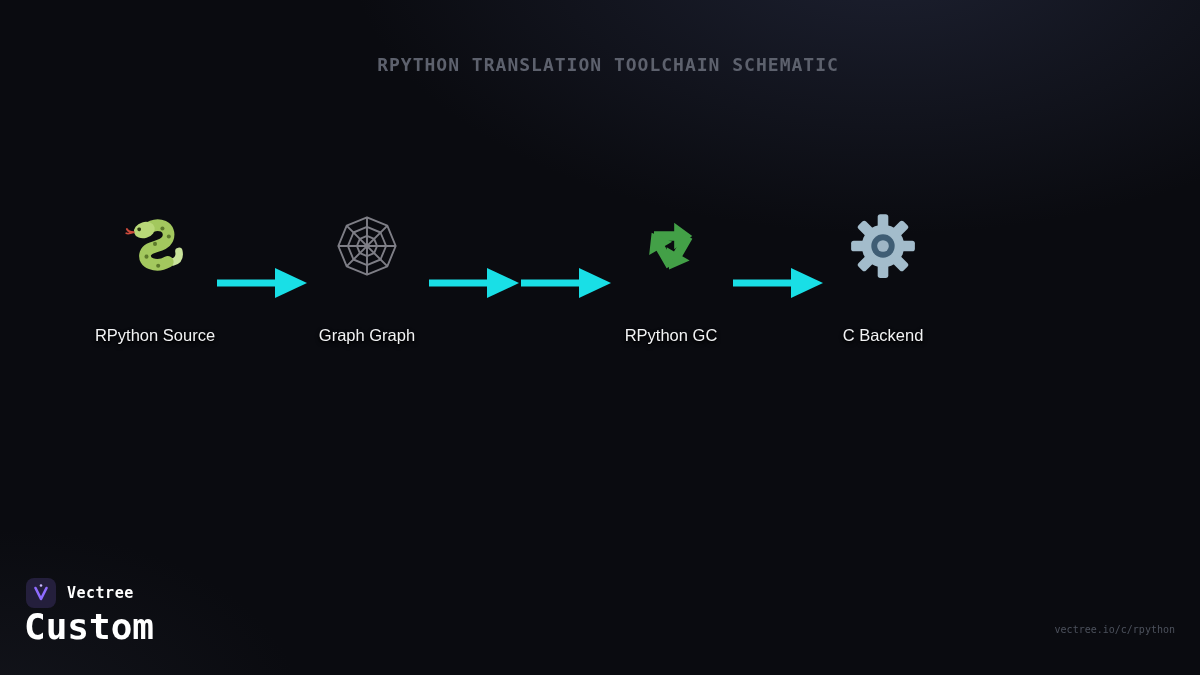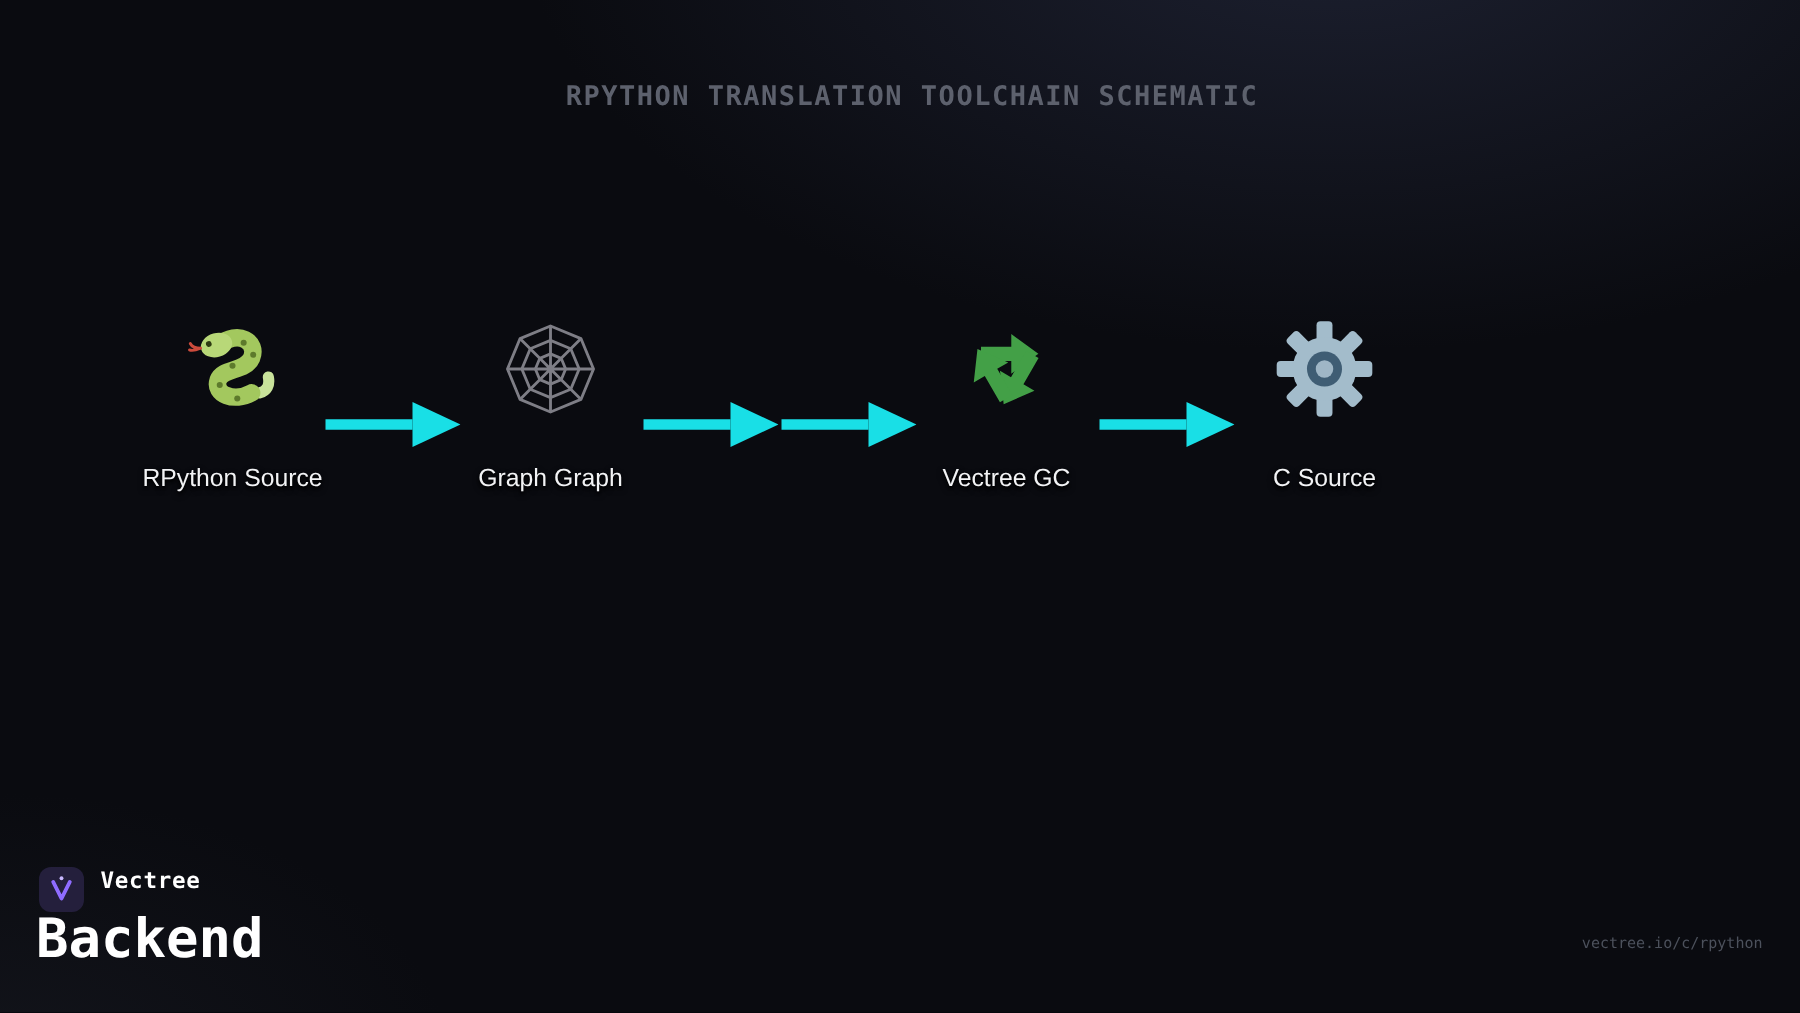--- a/index.html
+++ b/index.html
@@ -16,27 +16,27 @@
     font-family:"DejaVu Sans Mono", monospace;font-size:18px;letter-spacing:1px;
     color:#5d616d;font-weight:bold;
   }
   .pipeline{
     position:absolute;top:212px;left:95px;display:flex;align-items:flex-start;
   }
   .stage{display:flex;flex-direction:column;align-items:center;width:120px;flex:none;}
   .stage .icon{width:68px;height:68px;}
   .stage .icon svg{width:100%;height:100%;display:block;}
   .stage .label{
-    margin-top:30px;color:#f2f3f5;font-size:16.5px;white-space:nowrap;
+    margin-top:46px;color:#f2f3f5;font-size:16.5px;white-space:nowrap;
     text-shadow:0 2px 4px rgba(0,0,0,.9), 0 1px 2px rgba(0,0,0,.9);
   }
   .arrow{width:92px;height:30px;margin-top:56px;flex:none;}
   .arrow svg{display:block;width:100%;height:100%;}
 
-  .brand-row{position:absolute;left:26px;top:578px;display:flex;align-items:flex-start;gap:11px;}
+  .brand-row{position:absolute;left:26px;top:578px;display:flex;align-items:center;gap:11px;}
   .badge{width:30px;height:30px;border-radius:8px;background:#241f3c;
     display:flex;align-items:center;justify-content:center;flex:none;}
   .brand-name{color:#ffffff;font-family:"DejaVu Sans Mono", monospace;
     font-weight:bold;font-size:15px;letter-spacing:.5px;}
   .page-title{position:absolute;left:24px;top:606px;color:#ffffff;
     font-family:"DejaVu Sans Mono", monospace;font-weight:bold;font-size:36px;}
   .url{position:absolute;right:25px;top:624px;color:#4c515c;
     font-family:"DejaVu Sans Mono", monospace;font-size:10px;}
 </style>
 </head>
@@ -105,21 +105,21 @@
     <div class="stage">
       <div class="icon">
         <svg viewBox="0 0 64 64">
           <g fill="#43a047">
             <path id="r-arrow" d="M16 18 H35 V10 L52 22.5 L35 35 V27 H16 Z"></path>
             <use href="#r-arrow" transform="rotate(120 32 32)"></use>
             <use href="#r-arrow" transform="rotate(240 32 32)"></use>
           </g>
         </svg>
       </div>
-      <div class="label">Vectree GC</div>
+      <div class="label">RPython GC</div>
     </div>
 
     <div class="arrow">
       <svg viewBox="0 0 92 30">
         <rect x="2" y="11.5" width="58" height="7" fill="#19dfe6"></rect>
         <polygon points="60,0 92,15 60,30" fill="#19dfe6"></polygon>
       </svg>
     </div>
 
     <div class="stage">
@@ -133,32 +133,32 @@
             <rect x="27" y="2" width="10" height="14" rx="2.5" transform="rotate(180 32 32)"></rect>
             <rect x="27" y="2" width="10" height="14" rx="2.5" transform="rotate(225 32 32)"></rect>
             <rect x="27" y="2" width="10" height="14" rx="2.5" transform="rotate(270 32 32)"></rect>
             <rect x="27" y="2" width="10" height="14" rx="2.5" transform="rotate(315 32 32)"></rect>
             <circle cx="32" cy="32" r="20"></circle>
           </g>
           <circle cx="32" cy="32" r="11" fill="#3f5d74"></circle>
           <circle cx="32" cy="32" r="5.5" fill="#9fb6c6"></circle>
         </svg>
       </div>
-      <div class="label">C Source</div>
+      <div class="label">C Backend</div>
     </div>
 
   </div>
 
   <div class="brand-row">
     <div class="badge">
       <svg width="30" height="30" viewBox="0 0 30 30">
         <path d="M9.5 10 L15 21 L20.5 10" stroke="#8f6cff" stroke-width="2.6" fill="none" stroke-linecap="round" stroke-linejoin="round"></path>
         <circle cx="15" cy="7.5" r="1.3" fill="#c9b8ff"></circle>
       </svg>
     </div>
     <div class="brand-name">Vectree</div>
   </div>
 
-  <div class="page-title">Backend</div>
+  <div class="page-title">Custom</div>
 
   <div class="url">vectree.io/c/rpython</div>
 
 </div>
 
 </body></html>

